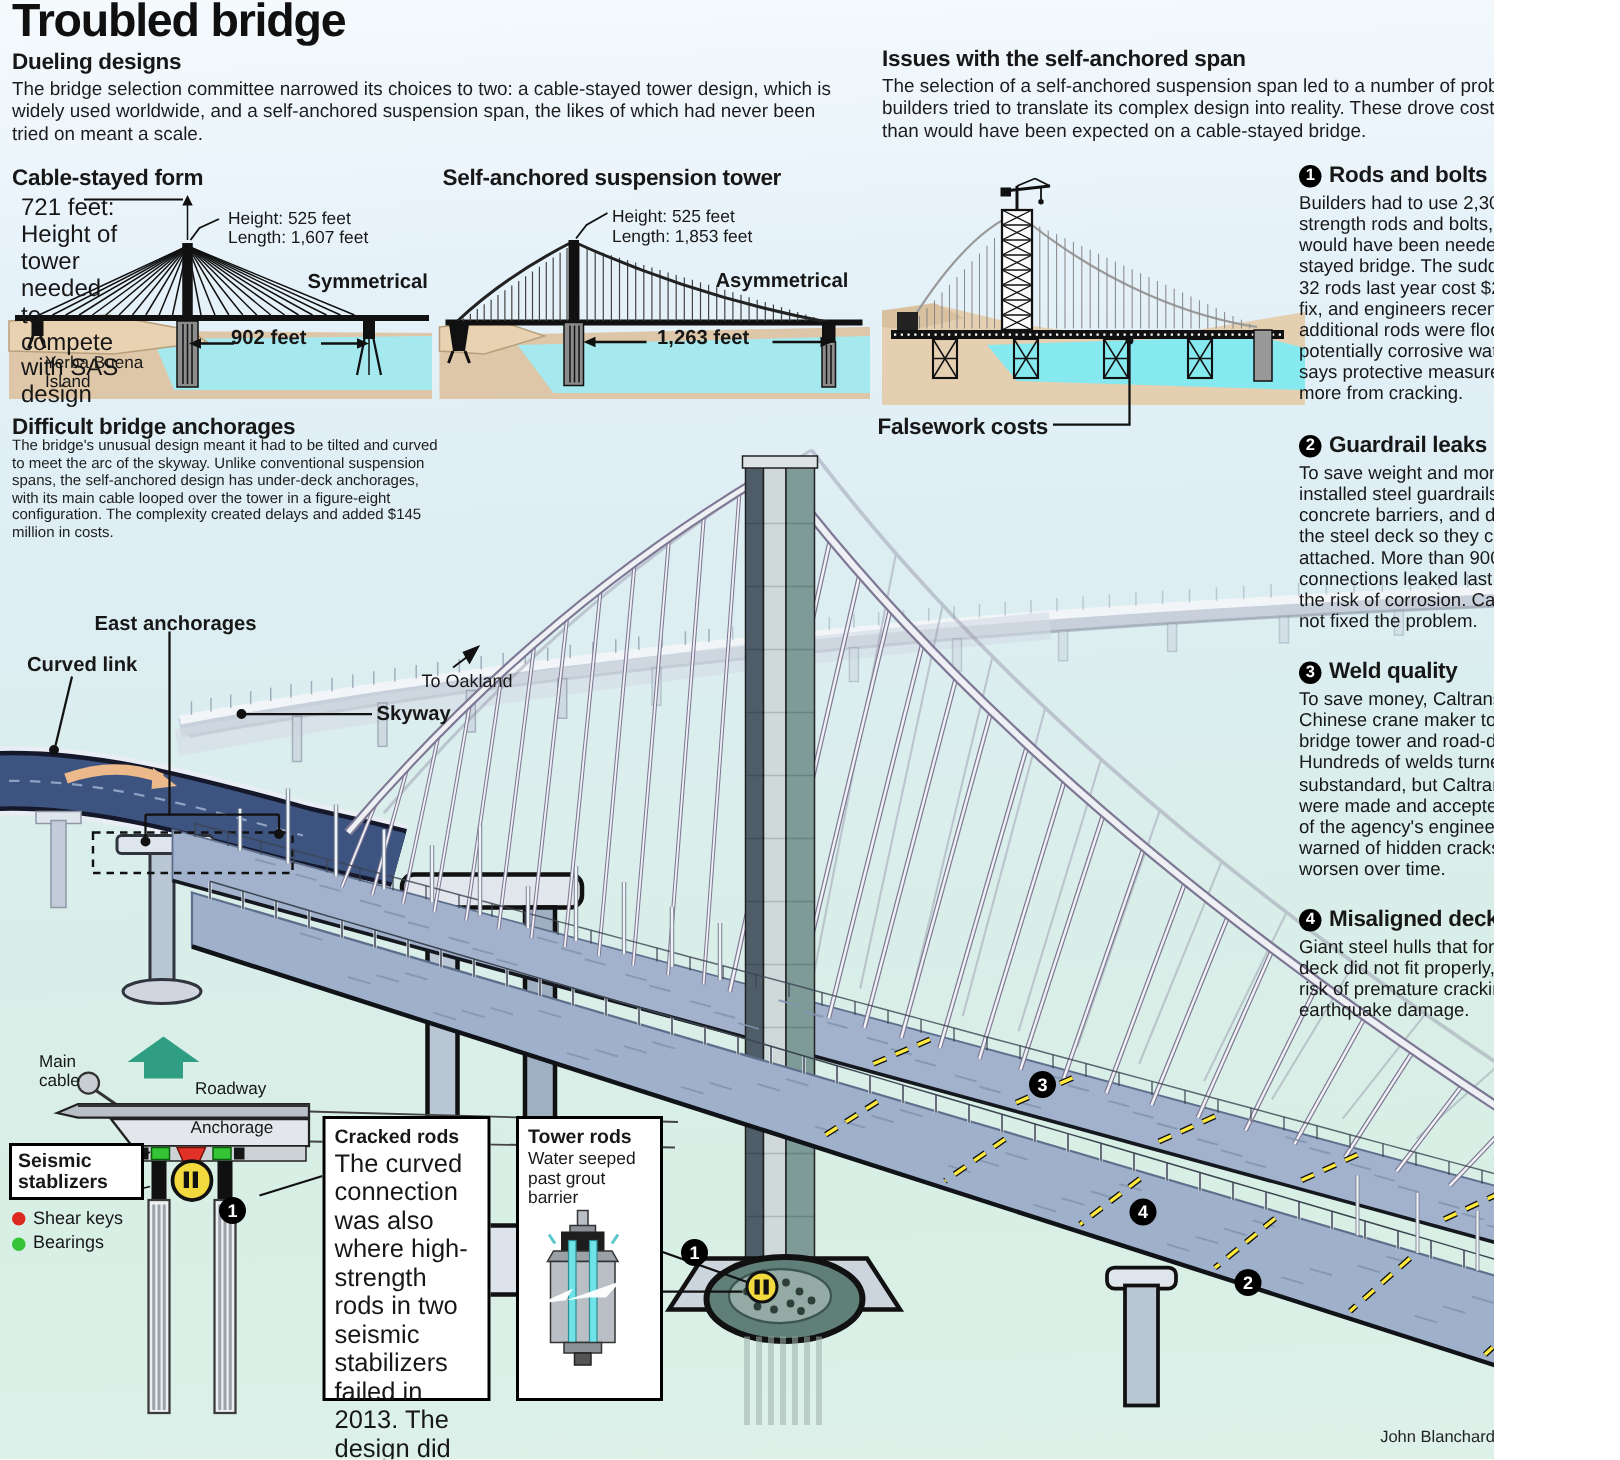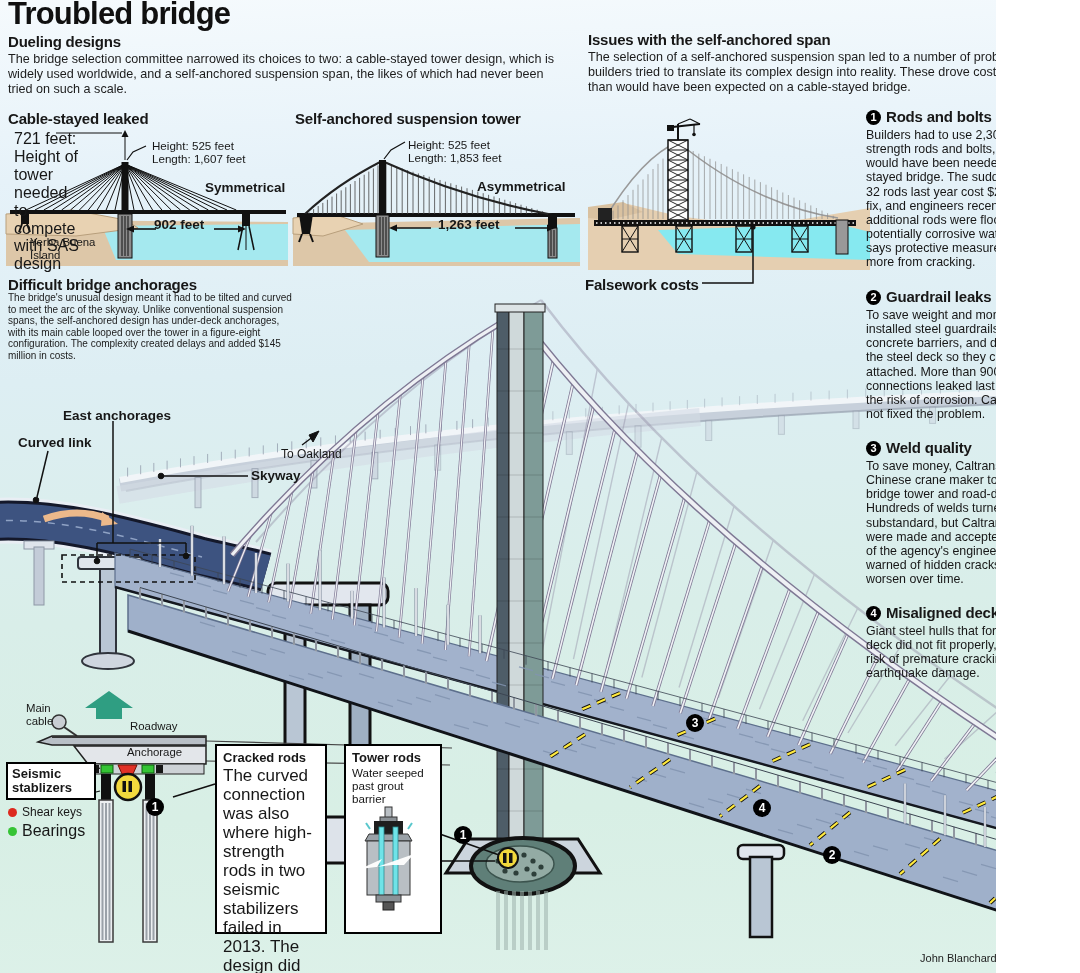--- a/index.html
+++ b/index.html
@@ -622,28 +622,28 @@
       <polygon points="319,136 309,140 313,147"></polygon>
       <line x1="215" y1="489" x2="173" y2="502" stroke-width="1.5"></line>
       <line x1="437" y1="538" x2="499" y2="560" stroke-width="1.5"></line>
       <line x1="437" y1="566" x2="495" y2="566" stroke-width="1.5"></line>
     </g>
   </svg>
 
   <div class="abs h1 z2" style="left:8px;top:-4px">Troubled bridge</div>
   <div class="abs z2" style="left:8px;top:33px;width:558px">
     <div class="h2">Dueling designs</div>
-    <div class="body" style="margin-top:2px">The bridge selection committee narrowed its choices to two: a cable-stayed tower design, which is widely used worldwide, and a self-anchored suspension span, the likes of which had never been tried on such a scale.</div>
+    <div class="body" style="margin-top:2px">The bridge selection committee narrowed its choices to two: a cable-stayed tower design, which is widely used worldwide, and a self-anchored suspension span, the likes of which had never been tried on meant a scale.</div>
   </div>
   <div class="abs z2" style="left:588px;top:31px;width:494px">
     <div class="h2">Issues with the self-anchored span</div>
     <div class="body" style="margin-top:2px">The selection of a self-anchored suspension span led to a number of problems when builders tried to translate its complex design into reality. These drove costs far higher than would have been expected on a cable-stayed bridge.</div>
   </div>
 
-  <div class="abs h2 z2" style="left:8px;top:110px">Cable-stayed leaked</div>
+  <div class="abs h2 z2" style="left:8px;top:110px">Cable-stayed form</div>
   <svg class="abs" style="left:6px;top:126px;z-index:2" width="284" height="142" viewBox="0 0 284 142">
     <polygon points="0,94 282,96 282,140 0,140" fill="#ddc7a8"></polygon>
     <polygon points="96,100 282,98 282,134 110,134" fill="#a5e9ef"></polygon>
     <polygon points="0,88 66,84 120,94 132,102 70,110 0,108" fill="#e8d2b2" stroke="#b89f7c"></polygon>
     <rect x="4" y="84" width="276" height="4" fill="#111"></rect>
     <rect x="115.5" y="36" width="7" height="50" fill="#111"></rect>
     <rect x="112" y="88" width="14" height="44" fill="#8c8c8c" stroke="#111"></rect>
     <line x1="116" y1="90" x2="116" y2="130" stroke="#111"></line>
       <line x1="119" y1="90" x2="119" y2="130" stroke="#111"></line>
       <line x1="122" y1="90" x2="122" y2="130" stroke="#111"></line>
@@ -921,21 +921,21 @@
   <div class="abs wbox" style="left:6px;top:762px;width:78px;padding:3px 4px">
     <div class="bh" style="font-size:13px">Seismic stablizers</div>
   </div>
   <div class="abs z2" style="left:8px;top:803px">
     <div class="legend-row">
       <span class="dot" style="background: rgb(221, 42, 31);"></span>
       <span class="slabel" style="font-size:12px">Shear keys</span>
     </div>
     <div class="legend-row">
       <span class="dot" style="background: rgb(53, 196, 53);"></span>
-      <span class="slabel" style="font-size:16px">Bearings</span>
+      <span class="slabel" style="font-size:12px">Bearings</span>
     </div>
   </div>
 
   <div class="abs wbox" style="left:215px;top:744px;width:96px;height:176px">
     <div class="bh">Cracked rods</div>
     <div class="bt" style="font-size:17px;line-height:1.12">The curved connection was also where high-strength rods in two seismic stabilizers failed in 2013. The design did not allow the damaged rods to be replaced, forcing a $25 million work-around.</div>
   </div>
   <div class="abs wbox" style="left:344px;top:744px;width:82px;height:176px">
     <div class="bh">Tower rods</div>
     <div class="bt">Water seeped past grout barrier</div>

